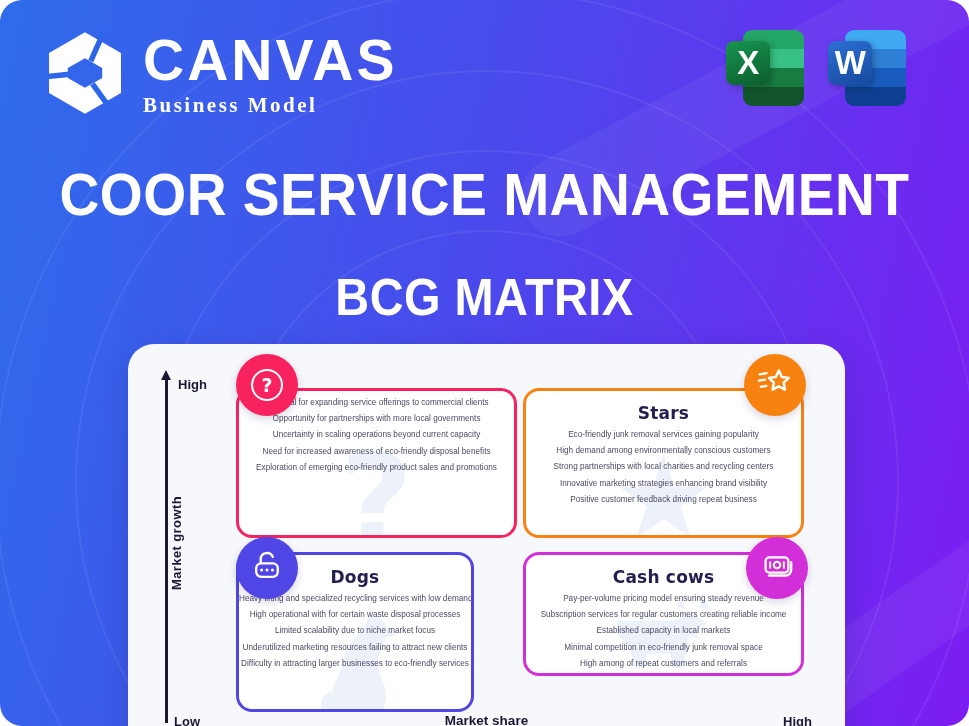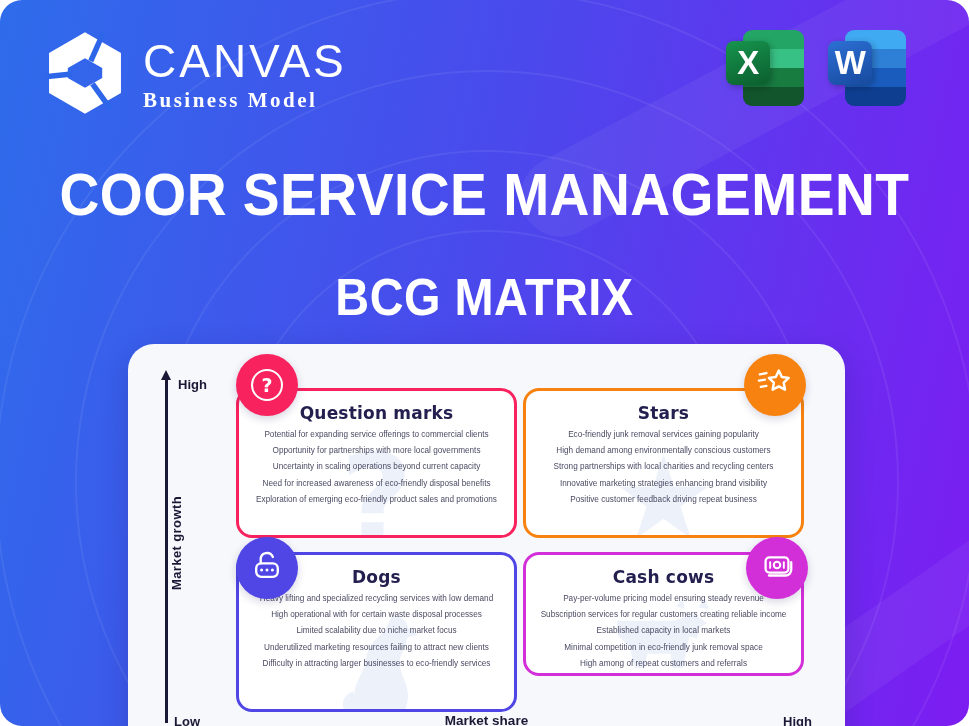--- a/index.html
+++ b/index.html
@@ -10,21 +10,21 @@
   }
   
   .banner{
     position:absolute;inset:0;border-radius:22px;overflow:hidden;
     background:linear-gradient(102deg,#2E6CEB 0%,#4A49EC 48%,#7D1CF2 100%);
   }
   .ring{position:absolute;border:2px solid rgba(255,255,255,0.07);border-radius:50%;}
   .streak{position:absolute;background:rgba(255,255,255,0.05);border-radius:60px;}
   
   .logo{position:absolute;left:45px;top:30px;display:flex;gap:18px;align-items:center;color:#fff;}
-  .brand-name{font-size:46px;font-weight:normal;letter-spacing:3px;line-height:1;}
+  .brand-name{font-size:57px;font-weight:bold;letter-spacing:3px;line-height:1;}
   .brand-sub{font-size:21px;font-weight:bold;letter-spacing:2.5px;margin-top:4px;font-family:Liberation Serif, serif;}
   
   .office{position:absolute;top:30px;width:78px;height:76px;}
   .office.excel{left:726px;} .office.word{left:828px;}
   .office .sheet{position:absolute;left:22%;top:0;width:78%;height:100%;border-radius:9px;overflow:hidden;display:flex;flex-direction:column;}
   .office .sheet .r{flex:1;}
   .office .tile{
     position:absolute;left:0;top:15%;width:57%;height:58%;border-radius:8px;
     display:flex;align-items:center;justify-content:center;
     color:#fff;font-weight:bold;font-size:33px;box-shadow:2px 2px 6px rgba(0,0,0,0.25);
@@ -58,21 +58,21 @@
   }
   .ax-share{left:0;width:717px;text-align:center;top:369px;font-size:13.5px;}
   .ax-high-x{left:655px;top:370px;font-size:13px;}
   
   .quad{
     position:absolute;box-sizing:border-box;background:#ffffff;border:3px solid #ccc;
     border-radius:16px;overflow:hidden;text-align:center;
   }
   .quad.q-tl{left:108px;top:44px;width:281px;height:150px;}
   .quad.q-tr{left:395px;top:44px;width:281px;height:150px;}
-  .quad.q-bl{left:108px;top:208px;width:281px;height:160px;}
+  .quad.q-bl{left:108px;top:208px;width:238px;height:160px;}
   .quad.q-br{left:395px;top:208px;width:281px;height:124px;}
   .q-title{
     margin:12px 0 0;font-family:"DejaVu Sans", sans-serif;font-weight:bold;
     font-size:17px;color:#232050;letter-spacing:.2px;position:relative;z-index:2;
   }
   .q-list{list-style:none;margin:7px 0 0;padding:0 0;position:relative;z-index:2;}
   .q-list li{font-size:8.2px;line-height:1.15;color:#4a4a63;margin:6.8px 0;white-space:nowrap;}
   .wm{position:absolute;left:50%;transform:translateX(-50%);z-index:1;pointer-events:none;}
   .wm-text{bottom:-38px;font-size:125px;font-weight:bold;color:#EDF1FA;font-family:"DejaVu Sans", sans-serif;}
   .wm-svg{bottom:-20px;}
@@ -147,21 +147,20 @@
     <div class="y-line"></div>
     <div class="ax ax-high-y">High</div>
     <div class="ax ax-growth">Market growth</div>
     <div class="ax ax-low-y">Low</div>
 
     <div class="ax ax-share">Market share</div>
     <div class="ax ax-high-x">High</div>
 
     <div class="quad q-tl" style="border-color: rgb(248, 35, 94);">
       <div class="wm wm-text">?</div>
-      <h3 class="q-title">Question marks</h3>
       <ul class="q-list">
         <li>Potential for expanding service offerings to commercial clients</li>
         <li>Opportunity for partnerships with more local governments</li>
         <li>Uncertainty in scaling operations beyond current capacity</li>
         <li>Need for increased awareness of eco-friendly disposal benefits</li>
         <li>Exploration of emerging eco-friendly product sales and promotions</li>
       </ul>
     </div>
 
     <div class="quad q-tr" style="border-color: rgb(248, 130, 15);">

